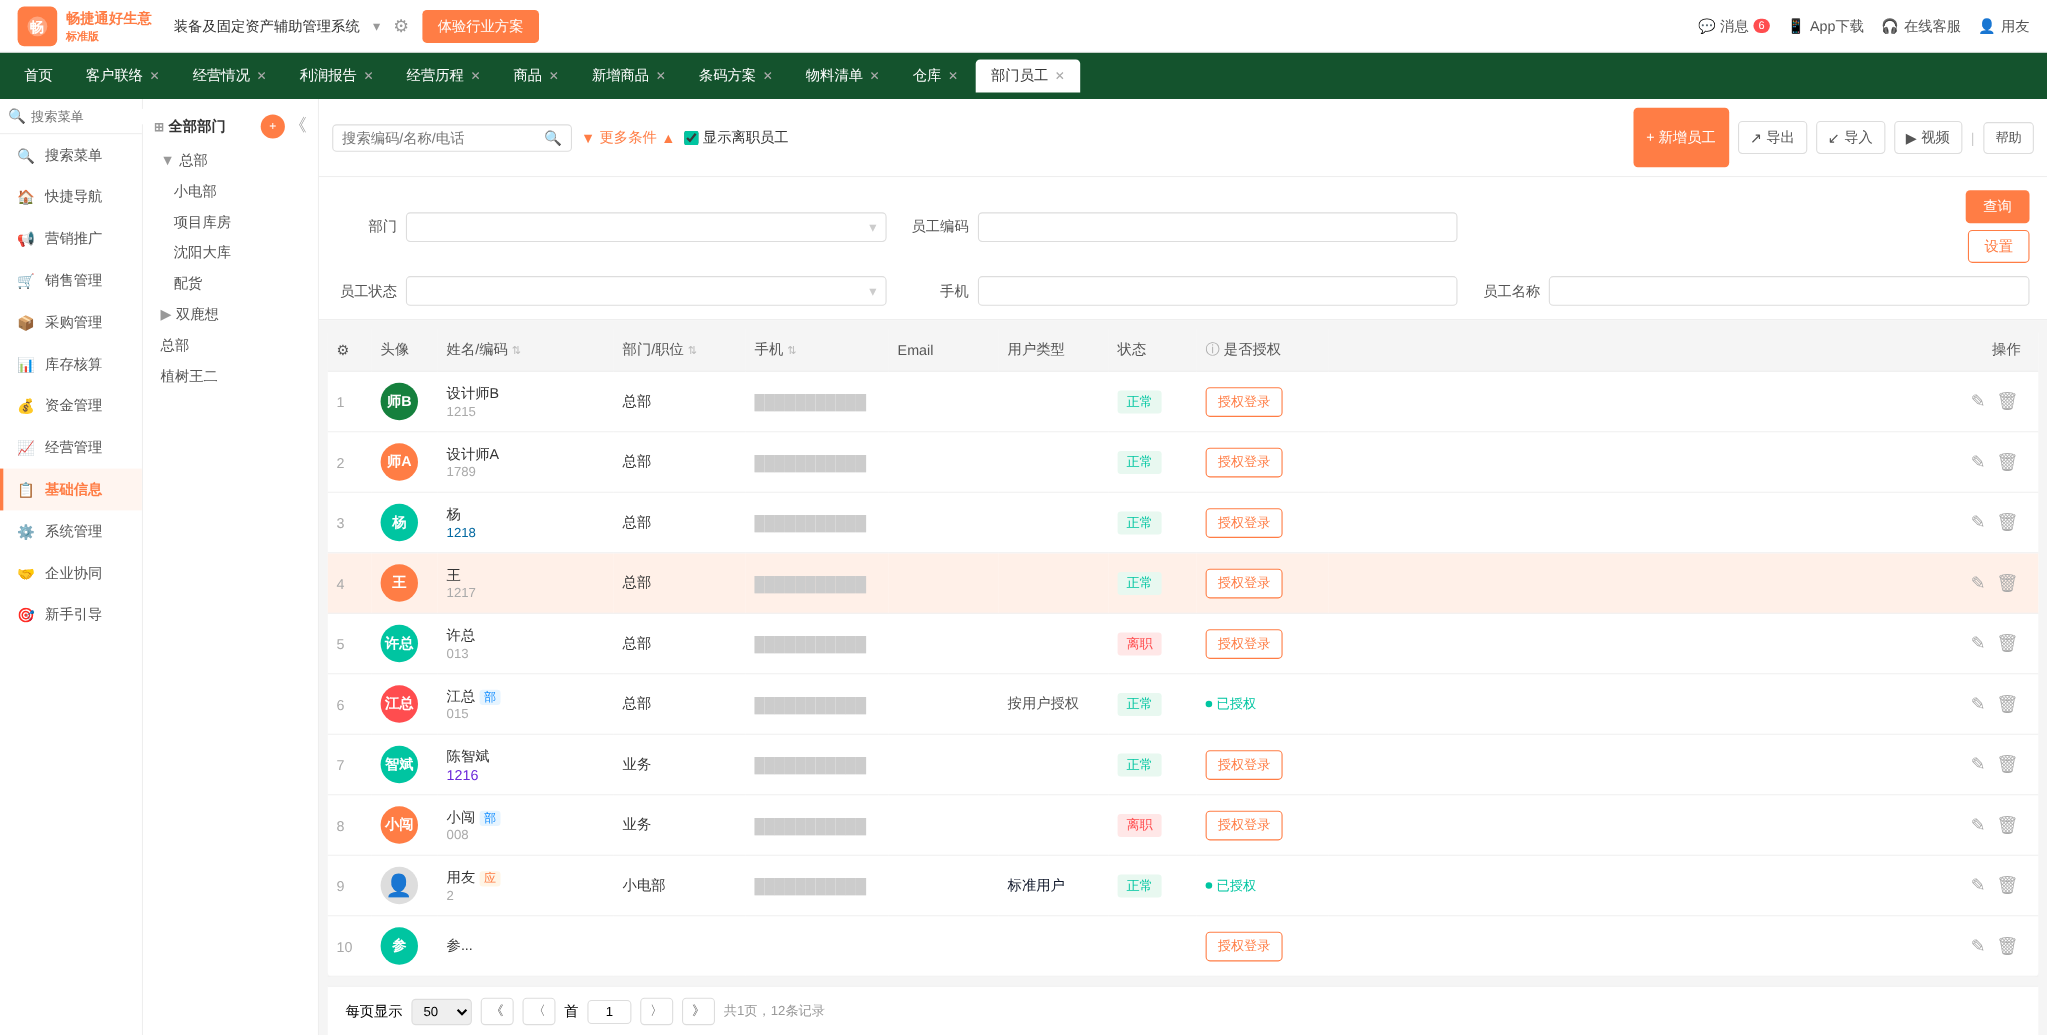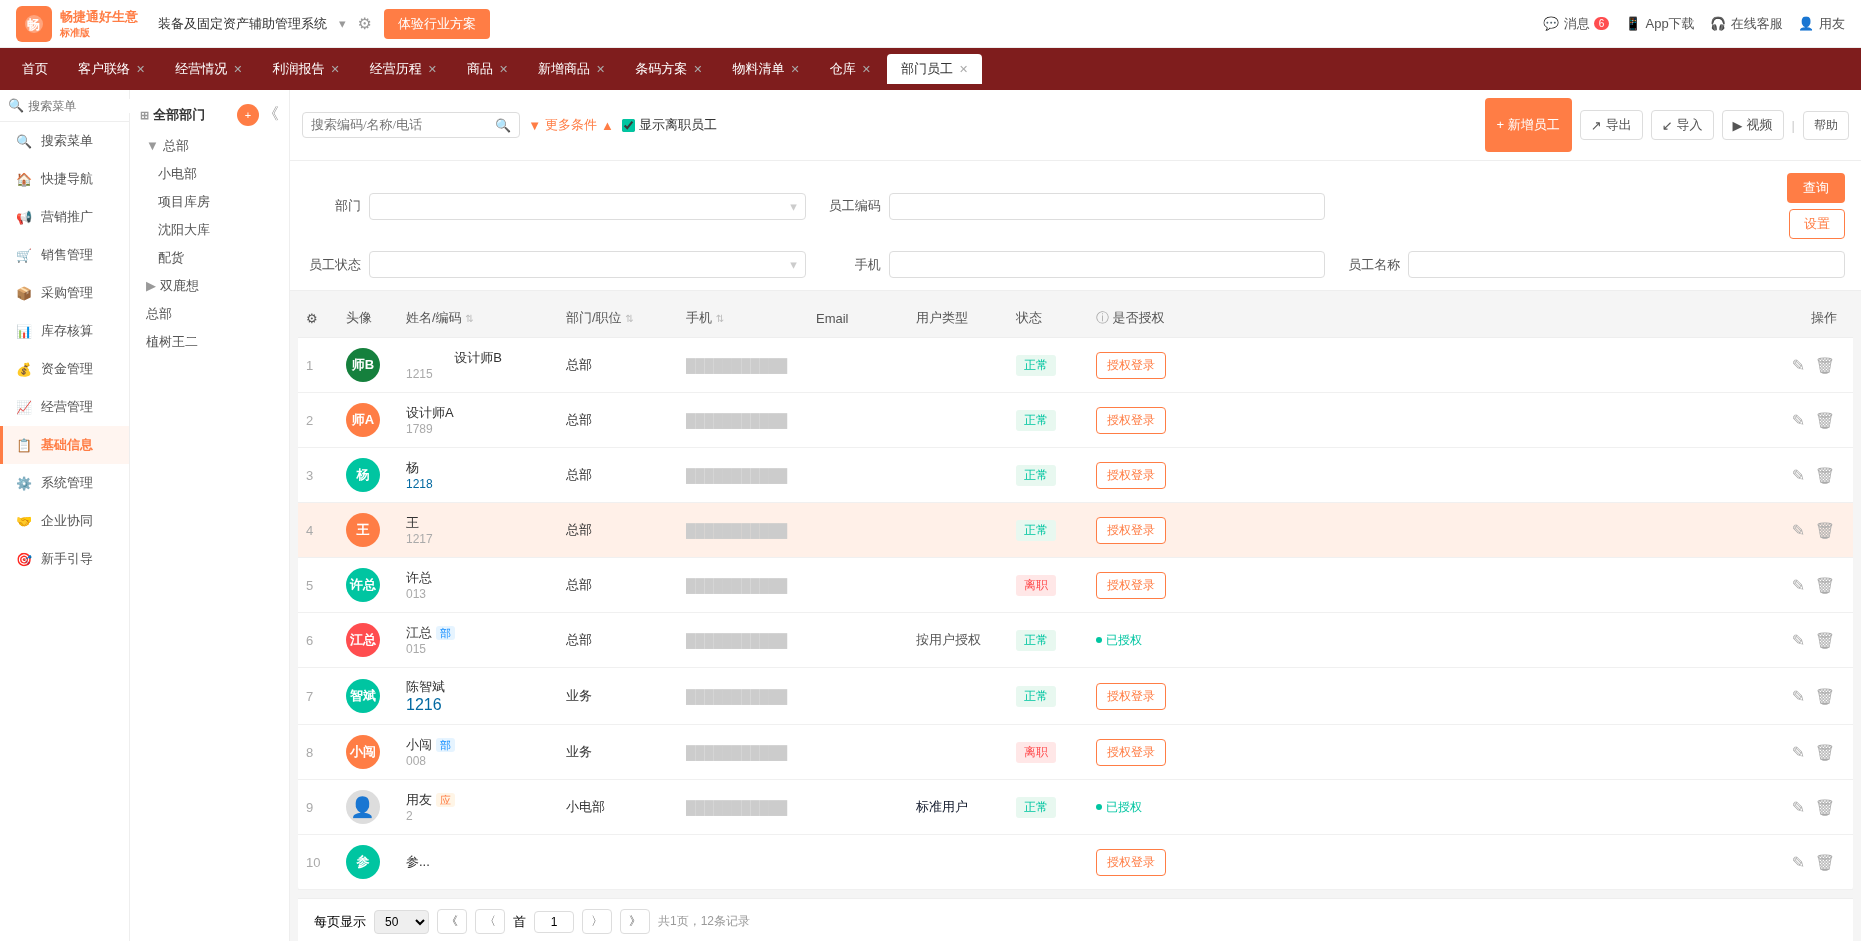--- a/index.html
+++ b/index.html
@@ -9,21 +9,21 @@
     .top-bar { background: #fff; height: 48px; display: flex; align-items: center; padding: 0 16px; border-bottom: 1px solid #eee; gap: 12px; }
     .logo-area { display: flex; align-items: center; gap: 8px; color: #ff7d45; font-weight: bold; font-size: 14px; min-width: 130px; }
     .logo-icon { width: 36px; height: 36px; background: #ff7d45; border-radius: 6px; display: flex; align-items: center; justify-content: center; }
     .logo-icon svg { fill: white; }
     .top-bar-right { margin-left: auto; display: flex; align-items: center; gap: 16px; color: #555; }
     .top-bar-right .icon-btn { display: flex; align-items: center; gap: 4px; cursor: pointer; color: #555; font-size: 13px; }
     .badge { background: #ff4d4f; color: white; border-radius: 10px; font-size: 10px; padding: 1px 5px; }
     .try-btn { background: #ff7d45; color: white; border: none; border-radius: 4px; padding: 6px 14px; cursor: pointer; font-size: 13px; }
 
     
-    .nav-tabs { background: #7f1d1d; height: 42px; display: flex; align-items: center; padding: 0 8px; gap: 2px; }
+    .nav-tabs { background: #14532d; height: 42px; display: flex; align-items: center; padding: 0 8px; gap: 2px; }
     .nav-tab { color: white; padding: 6px 14px; border-radius: 4px 4px 0 0; cursor: pointer; font-size: 13px; display: flex; align-items: center; gap: 4px; white-space: nowrap; }
     .nav-tab.active { background: white; color: #333; }
     .nav-tab .close-x { color: #aaa; font-size: 11px; margin-left: 2px; }
 
     
     .main-layout { display: flex; height: calc(100vh - 90px); }
 
     
     .sidebar { width: 130px; background: white; border-right: 1px solid #eee; flex-shrink: 0; }
     .sidebar-search { padding: 8px; display: flex; align-items: center; gap: 4px; border-bottom: 1px solid #eee; }
@@ -43,21 +43,21 @@
     .dept-tree-header .circle-icon { width: 22px; height: 22px; border-radius: 50%; background: #ff7d45; color: white; display: flex; align-items: center; justify-content: center; font-size: 11px; cursor: pointer; }
     .dept-tree-header .arrow-icon { cursor: pointer; color: #999; font-size: 16px; }
     .dept-node { padding: 5px 10px 5px 16px; cursor: pointer; color: #555; font-size: 13px; }
     .dept-node .expand { color: #999; margin-right: 4px; }
     .dept-child { padding: 5px 10px 5px 28px; cursor: pointer; color: #555; font-size: 13px; }
 
     
     .content-area { flex: 1; overflow-y: auto; background: #f5f5f5; padding: 0; }
     .content-toolbar { background: white; padding: 8px 12px; display: flex; align-items: center; gap: 8px; border-bottom: 1px solid #eee; }
     .search-input-wrap { display: flex; align-items: center; border: 1px solid #ddd; border-radius: 4px; padding: 4px 8px; gap: 4px; background: white; }
-    .search-input-wrap input { border: none; outline: none; font-size: 13px; width: 180px; font-family: Liberation Serif, serif; }
+    .search-input-wrap input { border: none; outline: none; font-size: 13px; width: 180px; }
     .filter-btn { display: flex; align-items: center; gap: 4px; color: #ff7d45; cursor: pointer; font-size: 13px; }
     .checkbox-label { display: flex; align-items: center; gap: 4px; color: #333; cursor: pointer; font-size: 13px; }
     .checkbox-label input[type=checkbox] { accent-color: #00c5a1; }
     .add-btn { background: #ff7d45; color: white; border: none; border-radius: 4px; padding: 18px 12px; cursor: pointer; font-size: 13px; display: flex; align-items: center; gap: 4px; margin-left: auto; }
     .action-btn-outline { border: 1px solid #ddd; background: white; color: #555; border-radius: 4px; padding: 5px 10px; cursor: pointer; font-size: 12px; display: flex; align-items: center; gap: 4px; }
 
     
     .filter-form { background: white; padding: 12px 16px; border-bottom: 1px solid #eee; display: grid; grid-template-columns: 1fr 1fr 1fr; gap: 12px 20px; }
     .filter-row { display: flex; align-items: center; gap: 8px; }
     .filter-label { color: #555; font-size: 13px; min-width: 55px; text-align: right; }
@@ -317,21 +317,21 @@
               <th style="text-align:right;padding-right:16px;">操作</th>
             </tr>
           </thead>
           <tbody id="table-body">
               <tr>
     <td style="color:#aaa;">1</td>
     <td>
                   <div class="avatar" style="background:#15803d">师B</div>
                 </td>
     <td>
-                  <div style="font-weight:500;text-align:center;">设计师B</div>
+                  <div style="font-weight:500;">设计师B</div>
                   <div style="color:#aaa;font-size:12px;">1215</div>
                 </td>
     <td>总部</td>
     <td><span class="phone-mask">███████████</span></td>
     <td style="color:#aaa;"></td>
     <td style="color:#555;"></td>
     <td><span class="status-badge status-normal">正常</span></td>
     <td><button class="auth-btn">授权登录</button></td>
     <td style="text-align:right;padding-right:12px;">
       <span class="op-btn" title="编辑">✎</span>
@@ -440,21 +440,21 @@
       <span class="op-btn" title="删除">🗑</span>
     </td>
   </tr>
               <tr>
     <td style="color:#aaa;">7</td>
     <td>
                   <div class="avatar" style="background:#00c5a1">智斌</div>
                 </td>
     <td>
                   <div style="font-weight:500;">陈智斌</div>
-                  <div style="color:#0369a1;font-size:16px;">1216</div>
+                  <div style="color:#6d28d9;font-size:13px;">1216</div>
                 </td>
     <td>业务</td>
     <td><span class="phone-mask">███████████</span></td>
     <td style="color:#aaa;"></td>
     <td style="color:#555;"></td>
     <td><span class="status-badge status-normal">正常</span></td>
     <td><button class="auth-btn">授权登录</button></td>
     <td style="text-align:right;padding-right:12px;">
       <span class="op-btn" title="编辑">✎</span>
       <span class="op-btn" title="删除">🗑</span>

